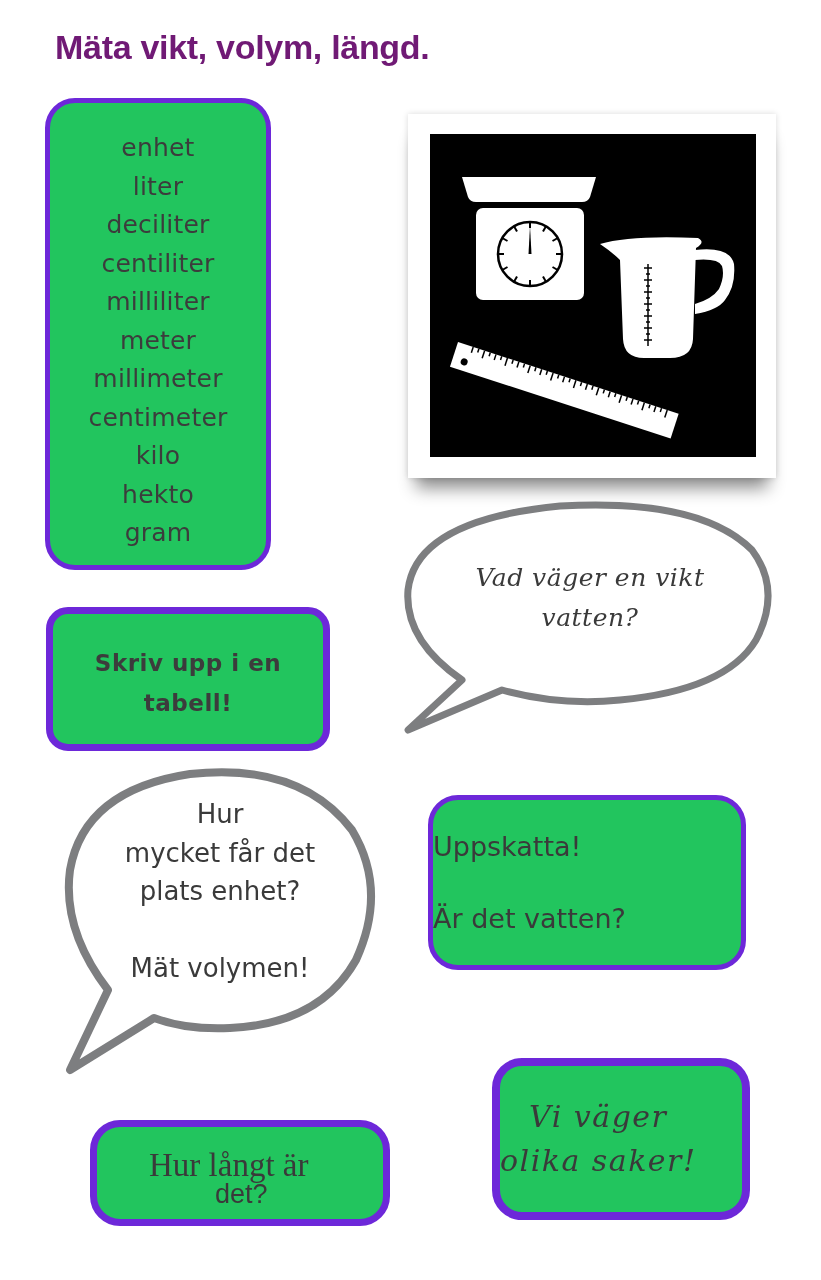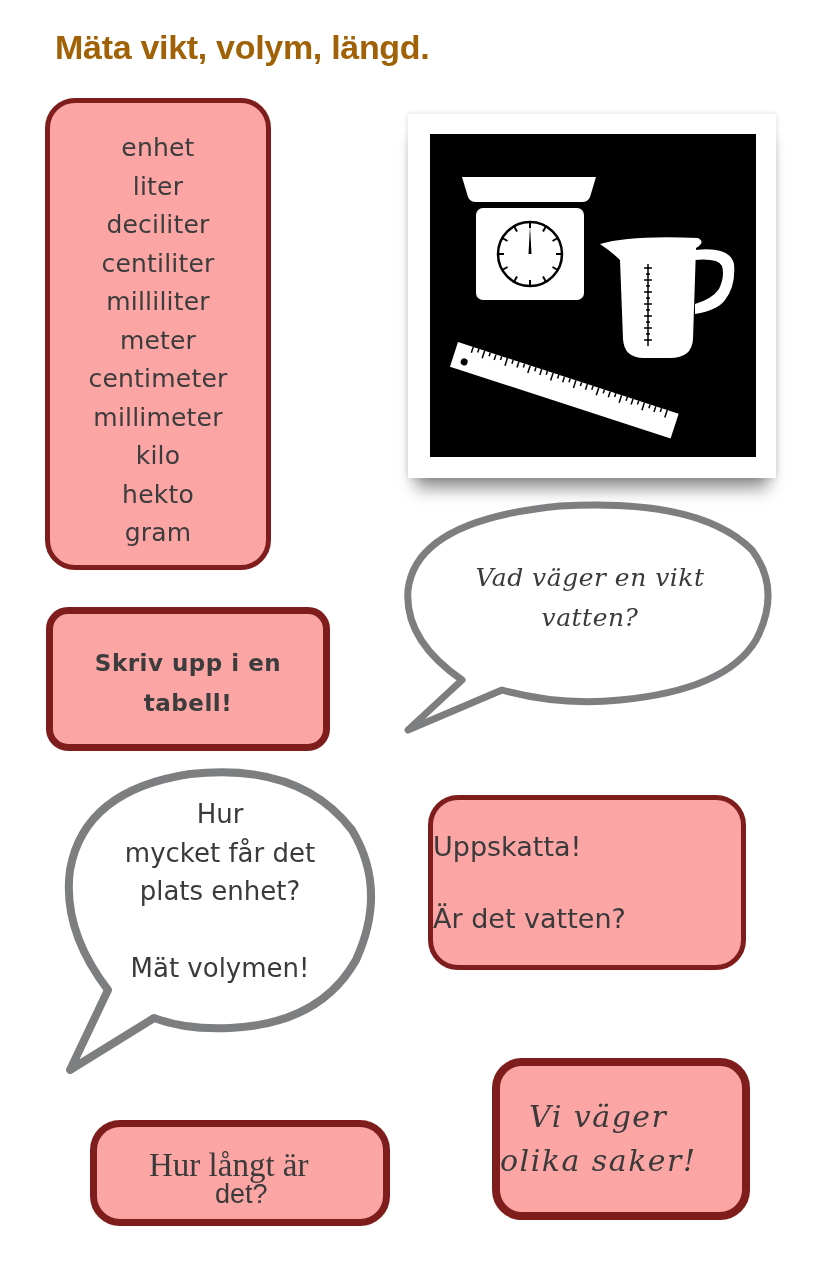--- a/index.html
+++ b/index.html
@@ -1,19 +1,19 @@
 <!DOCTYPE html>
 <html><head>
 <meta charset="utf-8">
 <style>
   html, body { margin:0; padding:0; background:#ffffff; }
   body { width:821px; height:1280px; position:relative; overflow:hidden; font-family:"Liberation Sans", sans-serif; color:#3a3a3a; }
   .abs { position:absolute; }
-  .title { left:55px; top:28px; font-size:34px; font-weight:bold; color:#a16207; letter-spacing:-0.3px; font-family:"Liberation Sans", sans-serif; }
-  .box { position:absolute; box-sizing:border-box; border:6px solid #7f1d1d; background:#fca5a5; }
+  .title { left:55px; top:28px; font-size:34px; font-weight:bold; color:#701a75; letter-spacing:-0.3px; font-family:"Liberation Sans", sans-serif; }
+  .box { position:absolute; box-sizing:border-box; border:6px solid #6d28d9; background:#22c55e; }
   .units { left:45px; top:98px; width:226px; height:472px; border-radius:30px; border-width:5px; }
   .units ul { list-style:none; margin:0; padding:26px 0 0 0; text-align:center; }
   .units li { font-size:25px; line-height:38.5px; color:#3c3c3c; font-family:"DejaVu Sans", sans-serif; font-weight:normal; letter-spacing:0.2px; }
   .photo-frame { left:408px; top:114px; width:368px; height:364px; background:#fff; box-shadow: 0 18px 16px -8px rgba(0,0,0,0.45), 0 0 6px rgba(0,0,0,0.15); }
   .photo { position:absolute; left:22px; top:20px; width:326px; height:323px; background:#000; }
   .write-box { left:46px; top:607px; width:284px; height:144px; border-radius:22px; border-width:7px; display:flex; align-items:center; justify-content:center; }
   .write-box span { font-family:"DejaVu Sans", sans-serif; font-weight:bold; font-size:23px; line-height:40px; text-align:center; color:#3c3c3c; letter-spacing:0.5px;margin-top:7px; }
   .estimate-box { left:428px; top:795px; width:318px; height:175px; border-radius:30px; border-width:5px; display:flex; flex-direction:column; justify-content:center; }
   .estimate-box span { font-family:"DejaVu Sans", sans-serif; font-size:27px; color:#3a3a3a; line-height:38px; }
   .estimate-box .gap { height:34px; }
@@ -33,22 +33,22 @@
 <div class="abs title">Mäta vikt, volym, längd.</div>
 
 <div class="box units">
   <ul>
     <li>enhet</li>
     <li>liter</li>
     <li>deciliter</li>
     <li>centiliter</li>
     <li>milliliter</li>
     <li>meter</li>
+    <li>millimeter</li>
     <li>centimeter</li>
-    <li>millimeter</li>
     <li>kilo</li>
     <li>hekto</li>
     <li>gram</li>
   </ul>
 </div>
 
 <div class="abs photo-frame">
   <div class="photo">
 
     <svg width="326" height="323" viewBox="0 0 326 323" style="left:0;top:0;">

